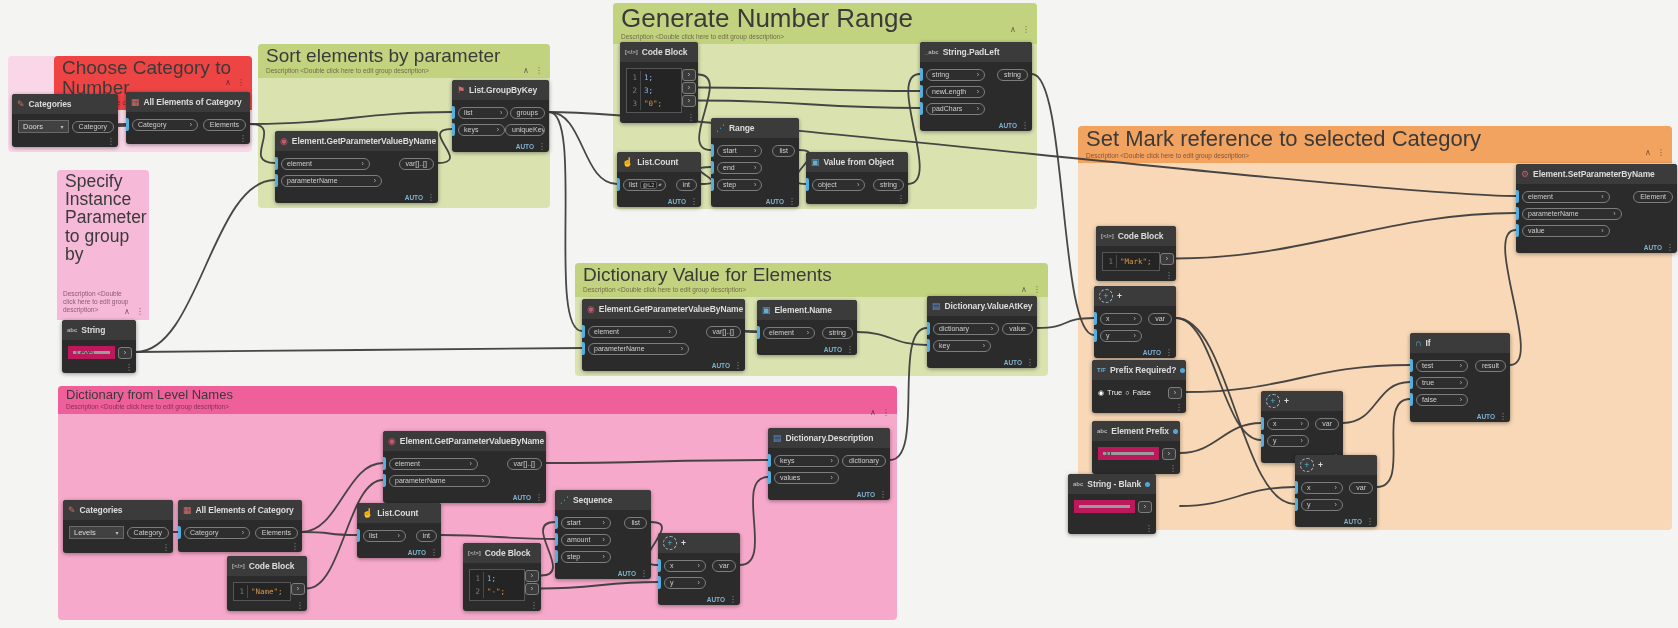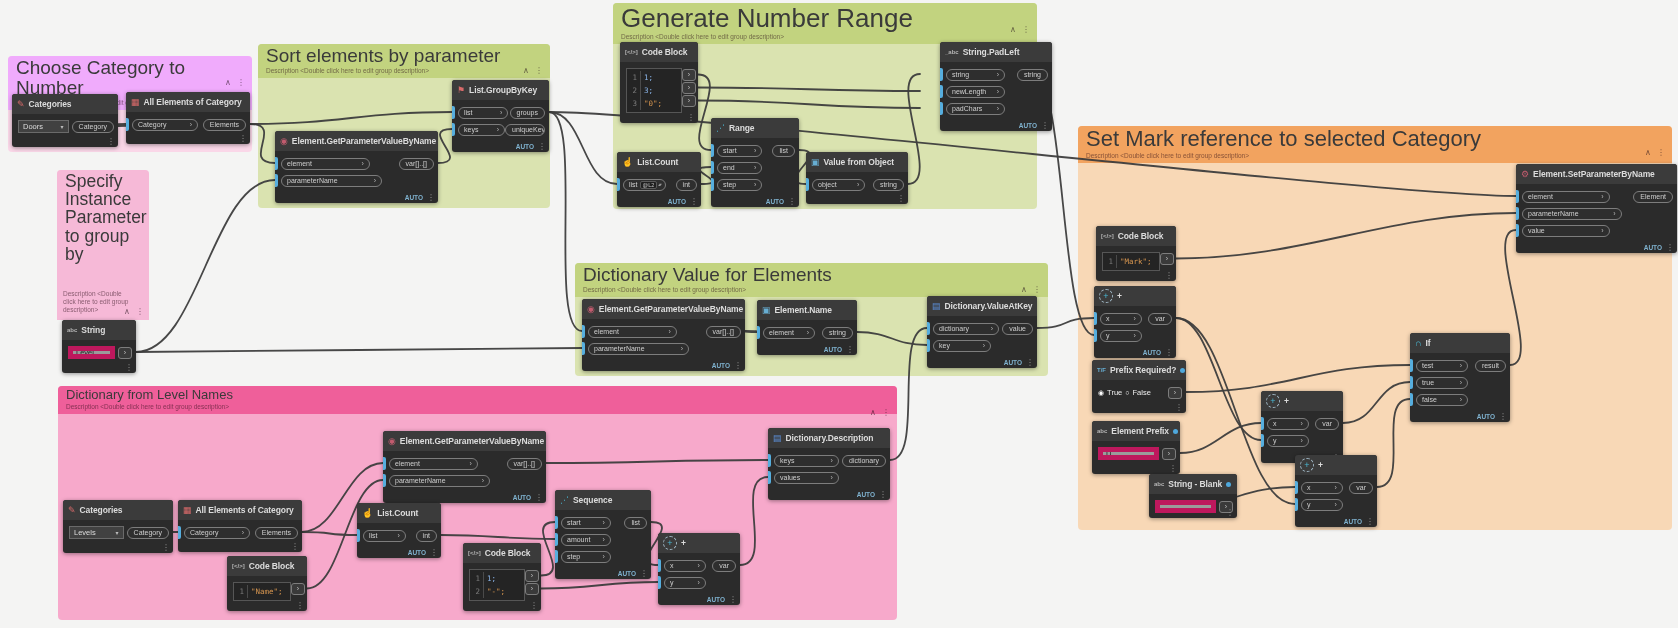--- a/index.html
+++ b/index.html
@@ -46,21 +46,21 @@
   .boolrow{display:flex;align-items:center;gap:3px;color:#eee;font-size:7.5px;flex:1;}
   .radio{font-size:7px;color:#fff;}
   #wires{position:absolute;left:0;top:0;z-index:2;}
   #wires path{pointer-events:stroke;}
 </style>
 </head>
 <body>
 
 <div id="canvas" style="width: 1678px; height: 628px; background: rgb(244, 244, 243);">
     <div class="group" style="left: 8px; top: 56px; width: 244px; height: 96px; background: rgb(250, 215, 232);">
-      <div class="ghead" style="background: #f0abfc;">
+      <div class="ghead" style="background: #ef4444; margin-left: 46px;">
         <div class="gtitle" style="font-size: 19px;">Choose Category to Number</div>
         <div class="gdesc">Description &lt;Double click here to edit group description&gt;</div>
       </div>
       <div class="gctrl" style="top: 22px; right: 5px;">∧ ⋮</div>
     </div>
     <div class="group gfull" style="left: 57px; top: 170px; width: 92px; height: 150px; background: rgb(250, 215, 232);">
       <div class="ghead" style="background: rgb(246, 185, 215);">
         <div class="gtitle" style="font-size: 17.5px;">Specify Instance Parameter to group by</div>
         <div class="gdesc">Description &lt;Double click here to edit group description&gt;</div>
       </div>
@@ -295,21 +295,21 @@
             <span>object</span>
             <span class="pchev">›</span>
           </div>
           <div class="pill pill-out">string</div>
         </div>
       </div>
       <div class="nfoot">
         <span class="nmenu">⋮</span>
       </div>
     </div>
-    <div class="node" style="left: 940px; top: 42px; width: 112px; height: 89px;">
+    <div class="node" style="left: 920px; top: 42px; width: 112px; height: 89px;">
       <div class="nhead">
         <span class="nicon txt" style="color: rgb(181, 181, 181);">_abc</span>
         <span class="ntitle">String.PadLeft</span>
       </div>
       <div class="nbody">
         <div class="prow">
           <span class="bluebar"></span>
           <div class="pill pill-in">
             <span>string</span>
             <span class="pchev">›</span>
@@ -720,21 +720,21 @@
       <div class="nbody">
         <div class="wrow">
           <input class="tbox" value="D" style="">
           <div class="rchev">›</div>
         </div>
       </div>
       <div class="nfoot">
         <span class="nmenu">⋮</span>
       </div>
     </div>
-    <div class="node" style="left: 1149px; top: 474px; width: 88px; height: 44px;">
+    <div class="node" style="left: 1068px; top: 474px; width: 88px; height: 60px;">
       <div class="nhead">
         <span class="nicon txt" style="color: rgb(181, 181, 181);">abc</span>
         <span class="ntitle">String - Blank</span>
         <span class="bluedot"></span>
       </div>
       <div class="nbody">
         <div class="wrow">
           <input class="tbox" value="" style="">
           <div class="rchev">›</div>
         </div>

